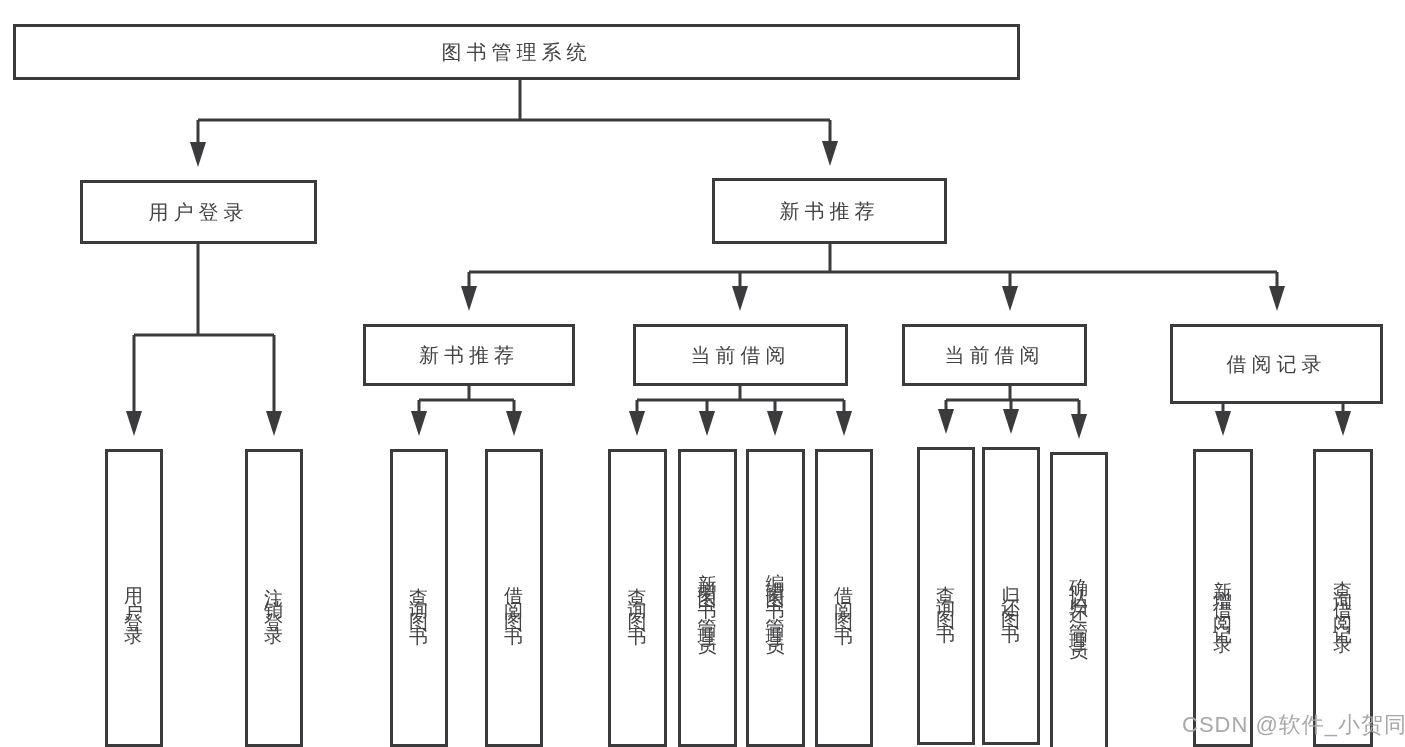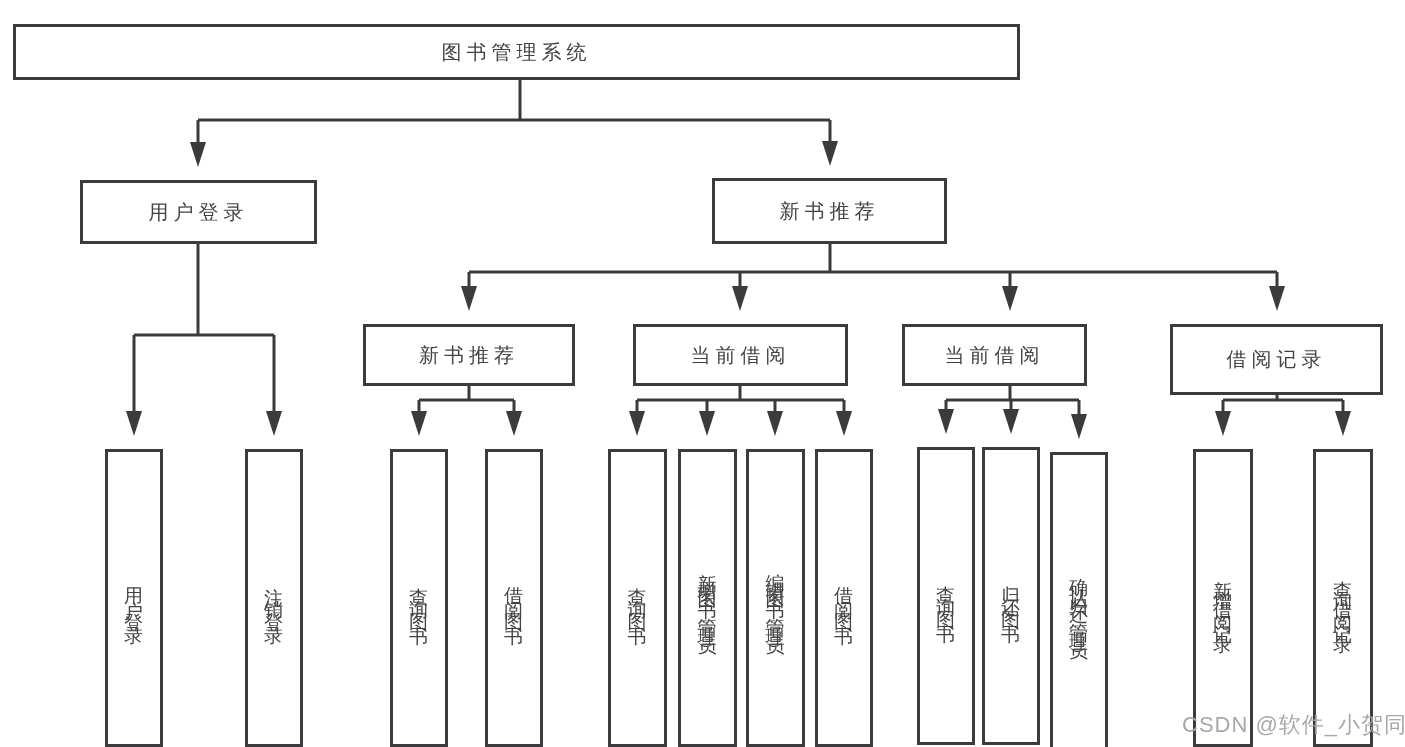--- a/index.html
+++ b/index.html
@@ -120,21 +120,21 @@
 
   <div class="box hbox" style="left:363px;top:312px;width:212px;height:62px">
     <span>新书推荐</span>
   </div>
   <div class="box hbox" style="left:633px;top:312px;width:215px;height:62px">
     <span>当前借阅</span>
   </div>
   <div class="box hbox" style="left:902px;top:312px;width:185px;height:62px">
     <span>当前借阅</span>
   </div>
-  <div class="box hbox" style="left:1170px;top:312px;width:213px;height:71px">
+  <div class="box hbox" style="left:1170px;top:312px;width:213px;height:80px">
     <span>借阅记录</span>
   </div>
 
   <div class="box vbox" style="left:105px;top:437px;width:58px;height:298px">
     <span class="sp-4">用户登录</span>
   </div>
   <div class="box vbox" style="left:245px;top:437px;width:58px;height:298px">
     <span class="sp-4">注销登录</span>
   </div>
 

